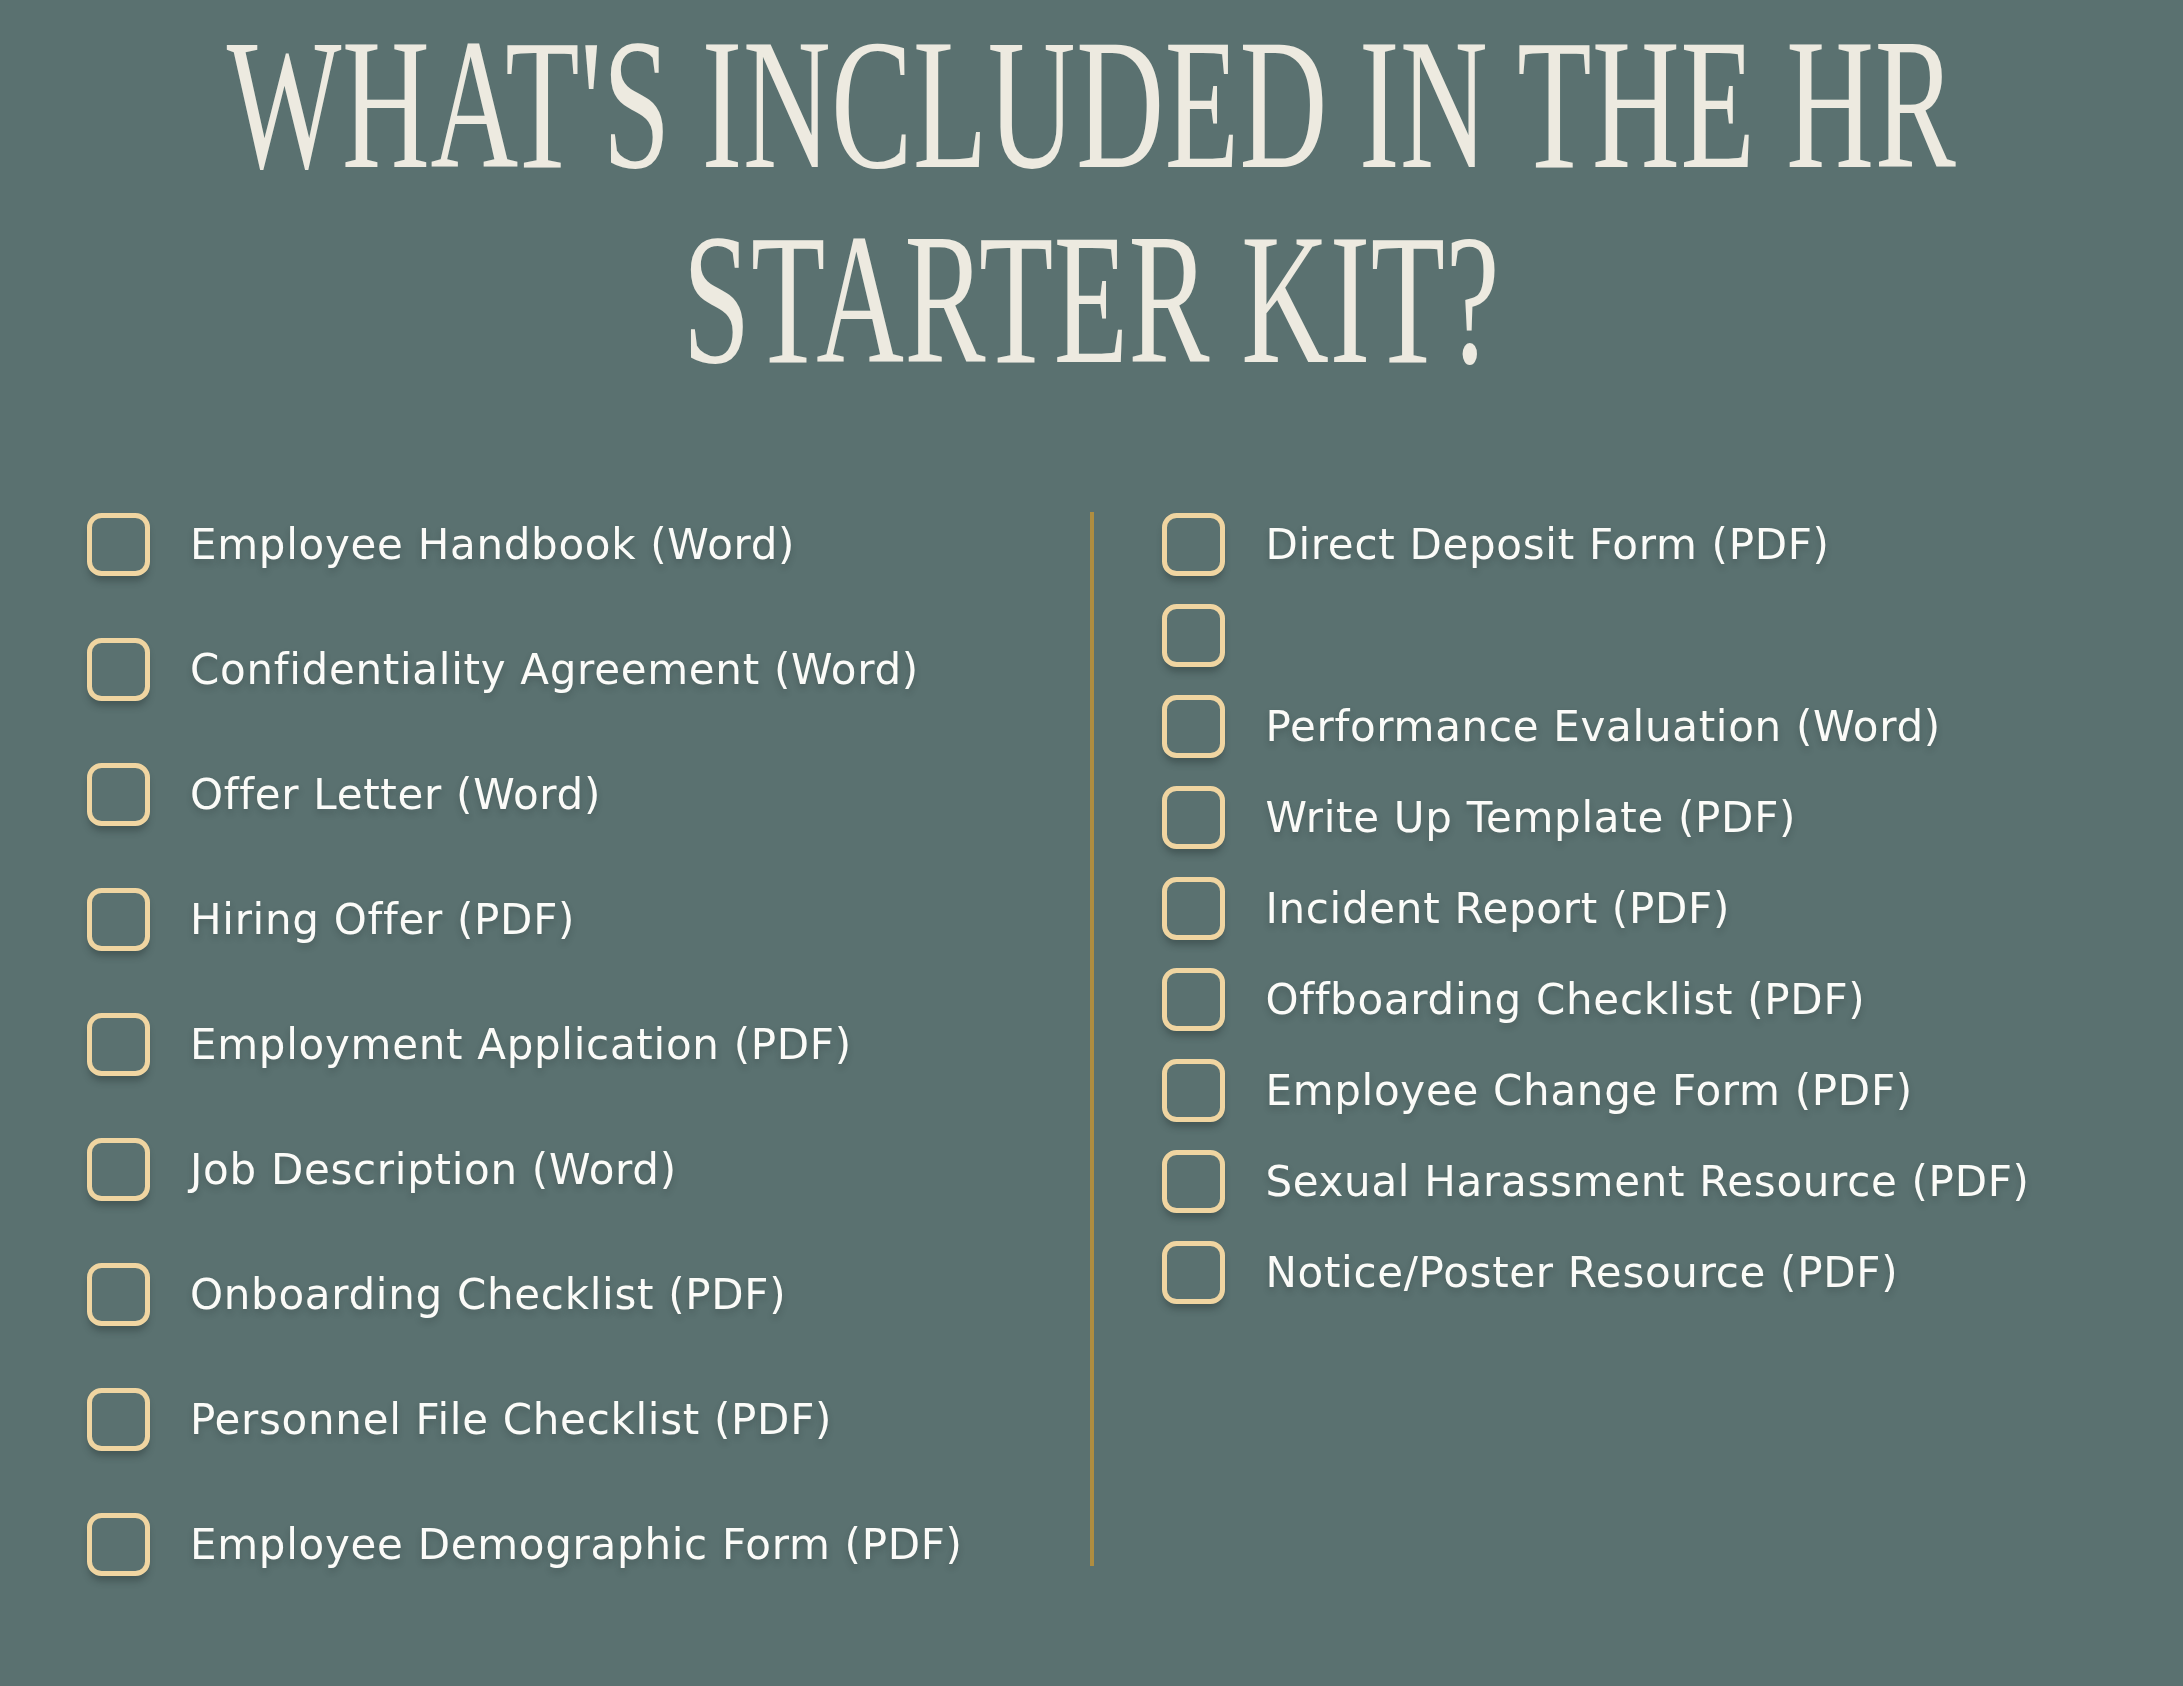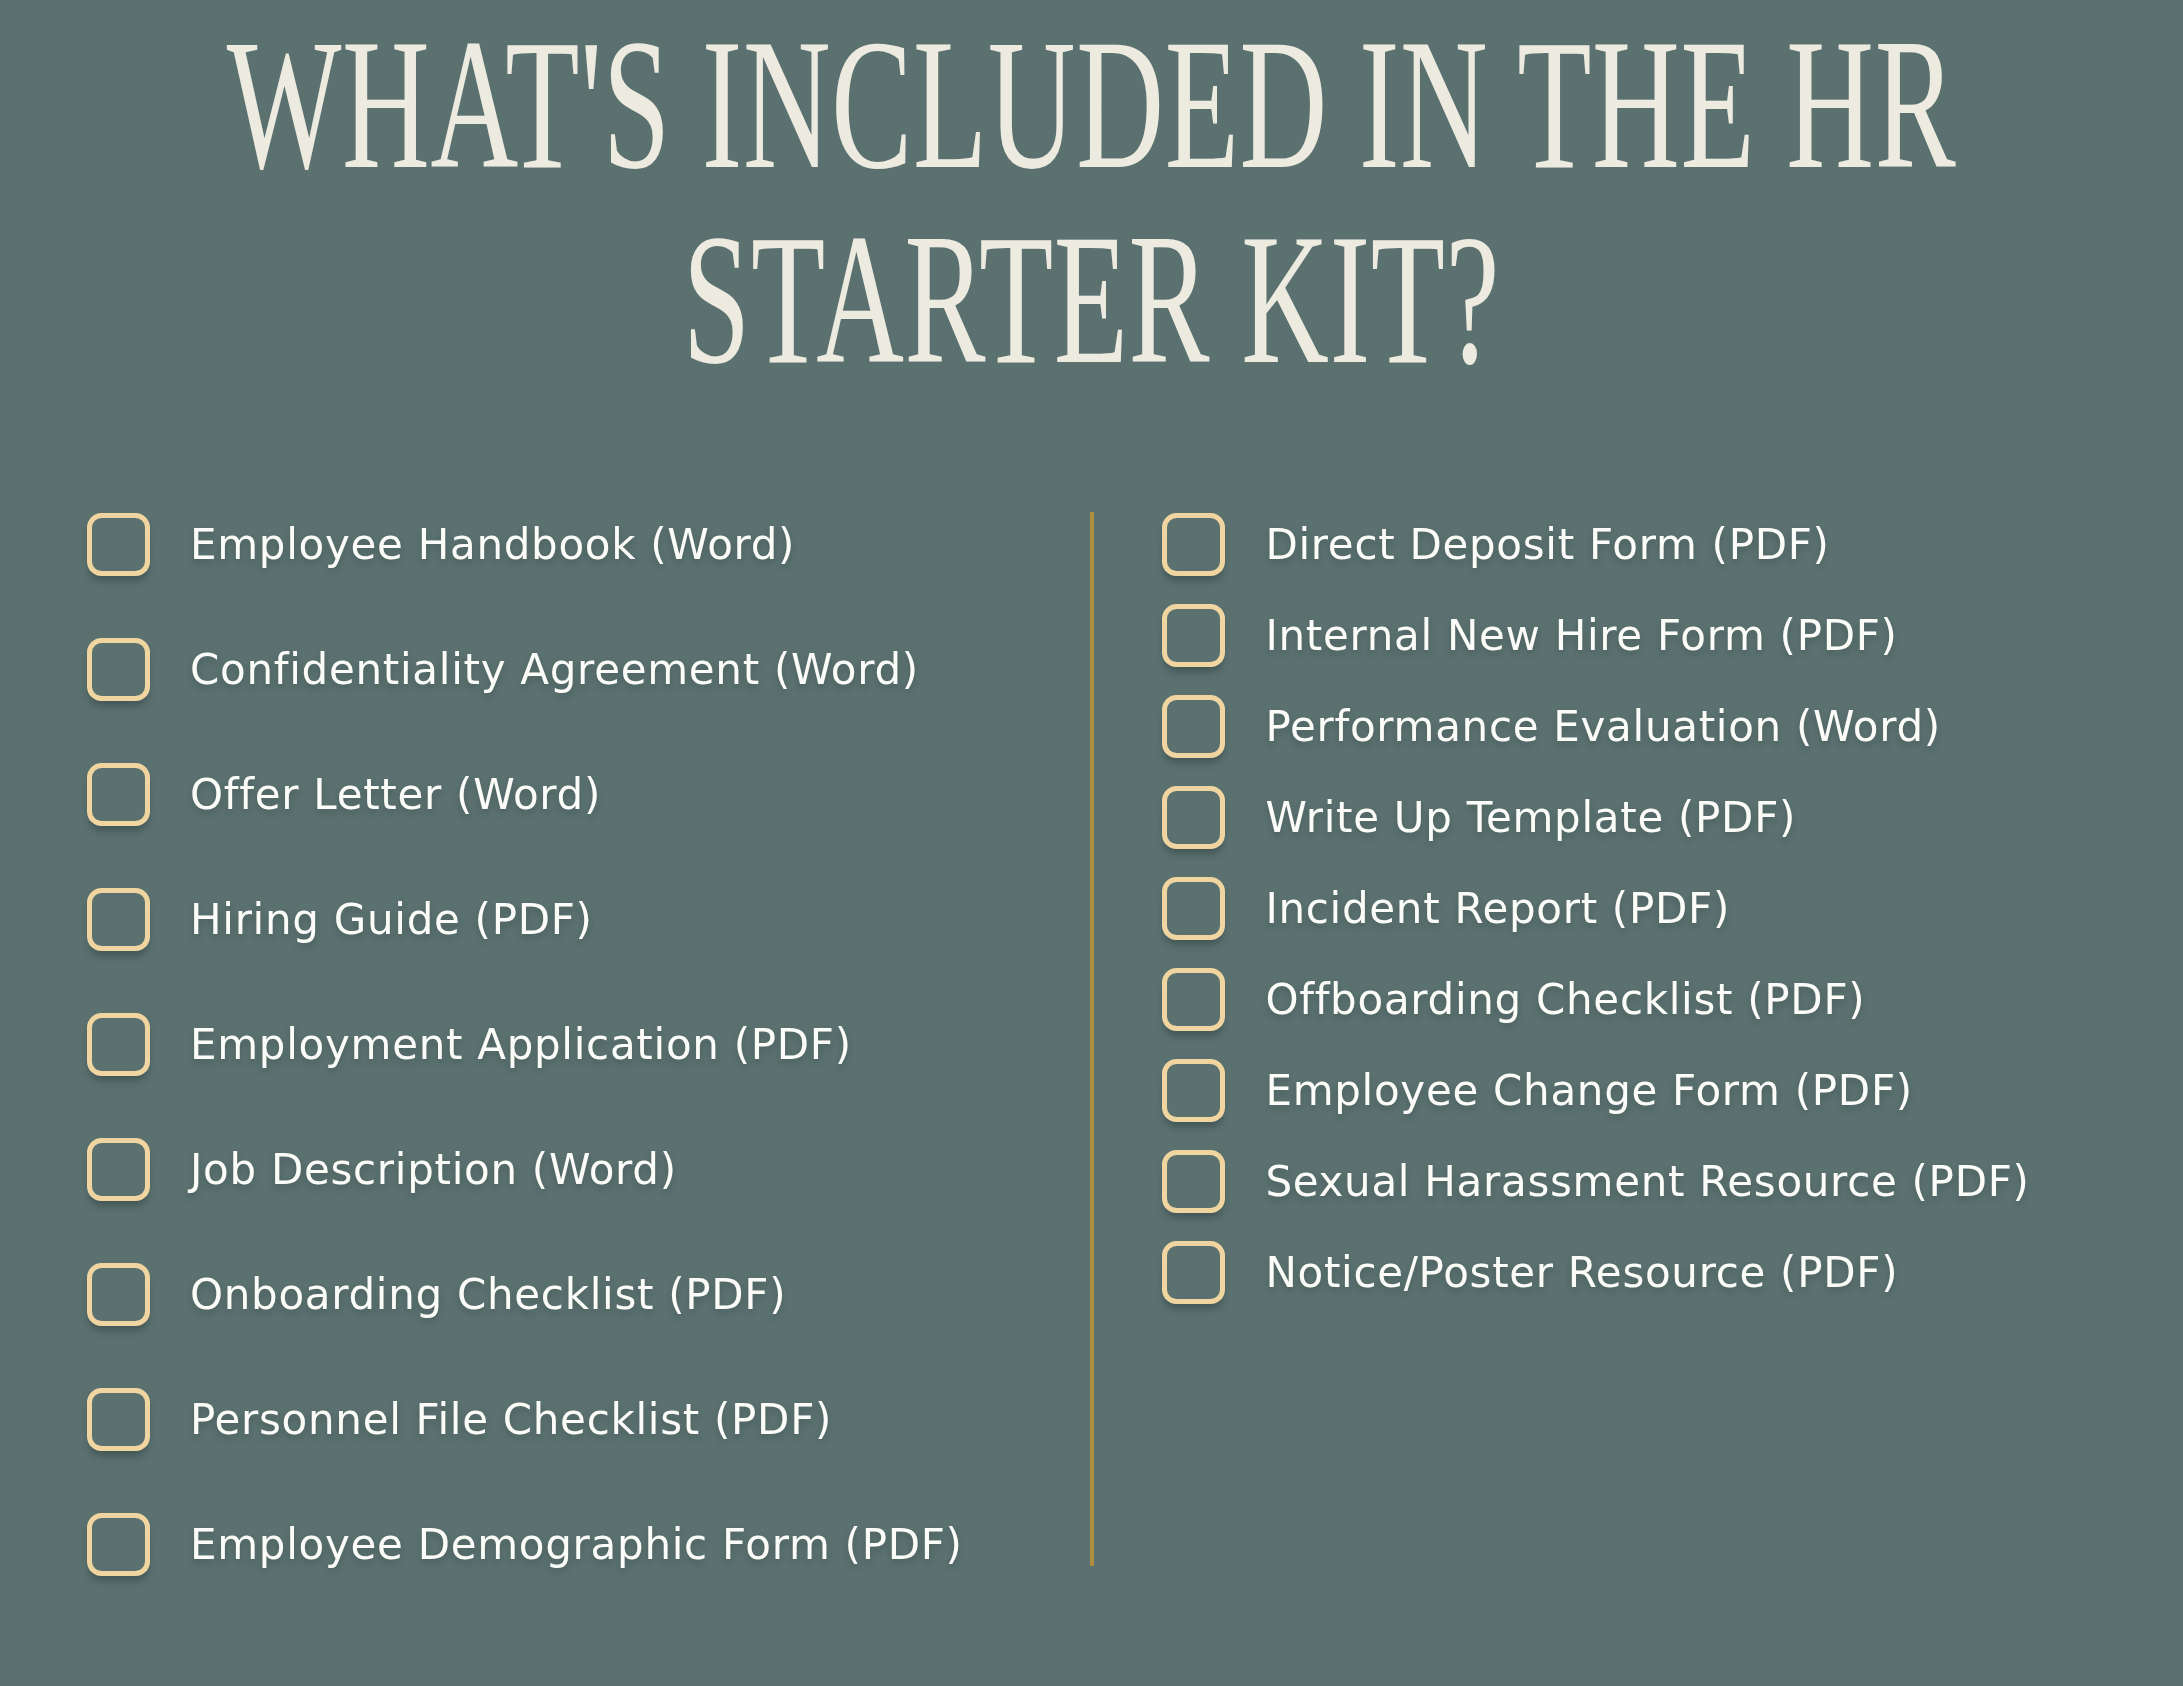--- a/index.html
+++ b/index.html
@@ -92,21 +92,21 @@
     <div class="row">
       <span class="checkbox"></span>
       <span class="label">Confidentiality Agreement (Word)</span>
     </div>
     <div class="row">
       <span class="checkbox"></span>
       <span class="label">Offer Letter (Word)</span>
     </div>
     <div class="row">
       <span class="checkbox"></span>
-      <span class="label">Hiring Guide (PDF)</span>
+      <span class="label">Hiring Offer (PDF)</span>
     </div>
     <div class="row">
       <span class="checkbox"></span>
       <span class="label">Employment Application (PDF)</span>
     </div>
     <div class="row">
       <span class="checkbox"></span>
       <span class="label">Job Description (Word)</span>
     </div>
     <div class="row">
@@ -125,21 +125,20 @@
 
   <div class="divider"></div>
 
   <div class="column right">
     <div class="row">
       <span class="checkbox"></span>
       <span class="label">Direct Deposit Form (PDF)</span>
     </div>
     <div class="row">
       <span class="checkbox"></span>
-      <span class="label">Internal New Hire Form (PDF)</span>
     </div>
     <div class="row">
       <span class="checkbox"></span>
       <span class="label">Performance Evaluation (Word)</span>
     </div>
     <div class="row">
       <span class="checkbox"></span>
       <span class="label">Write Up Template (PDF)</span>
     </div>
     <div class="row">

